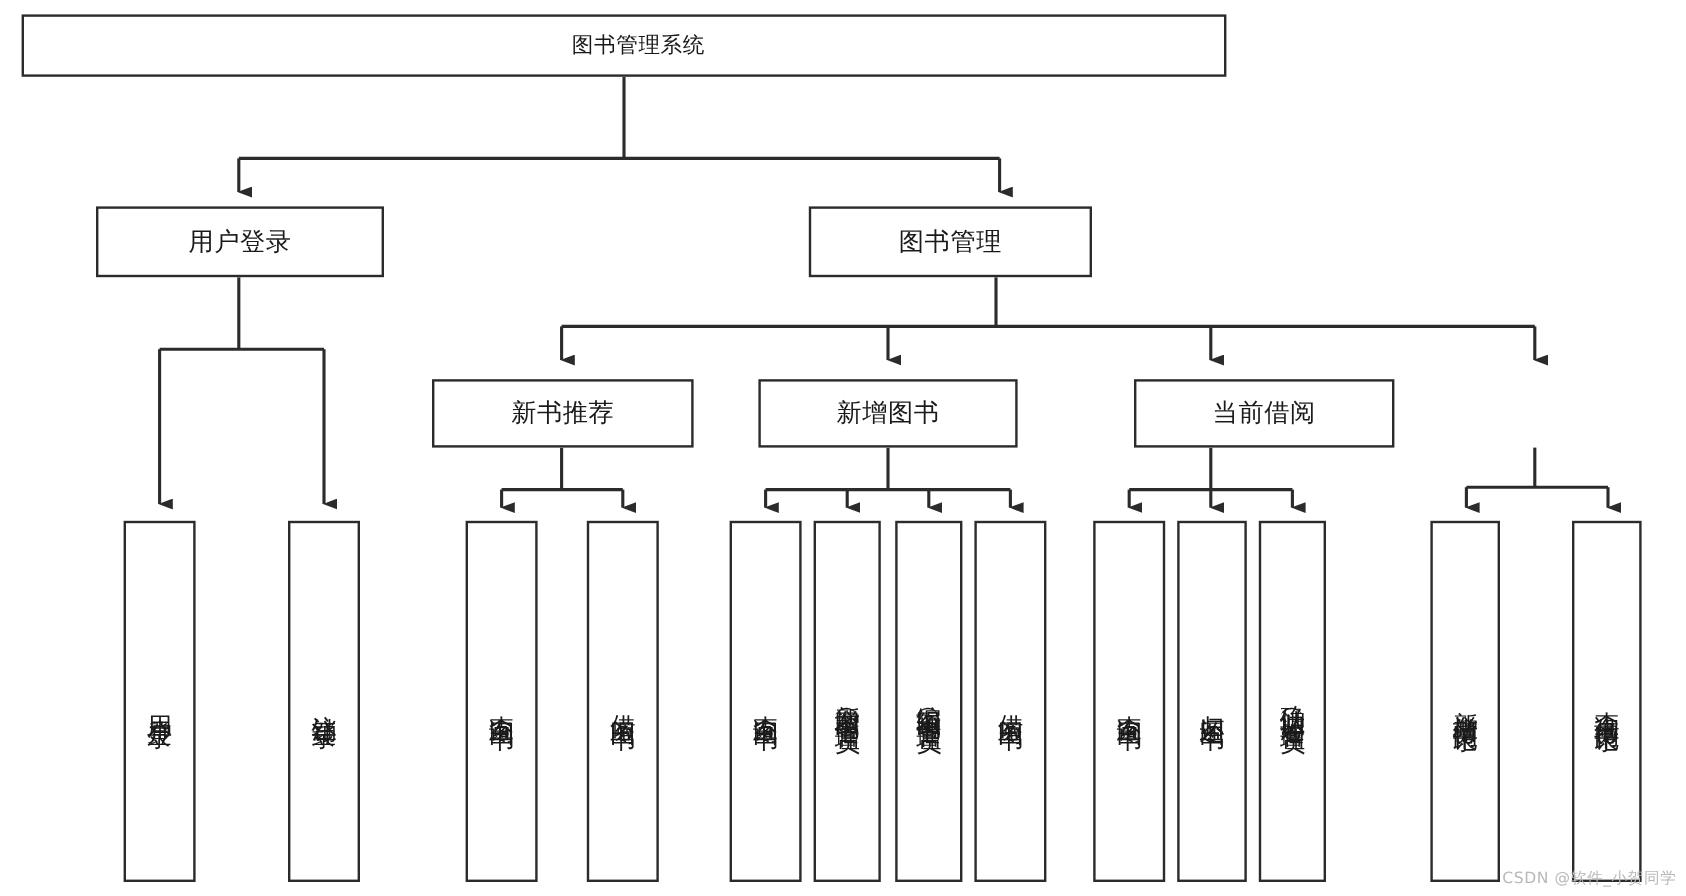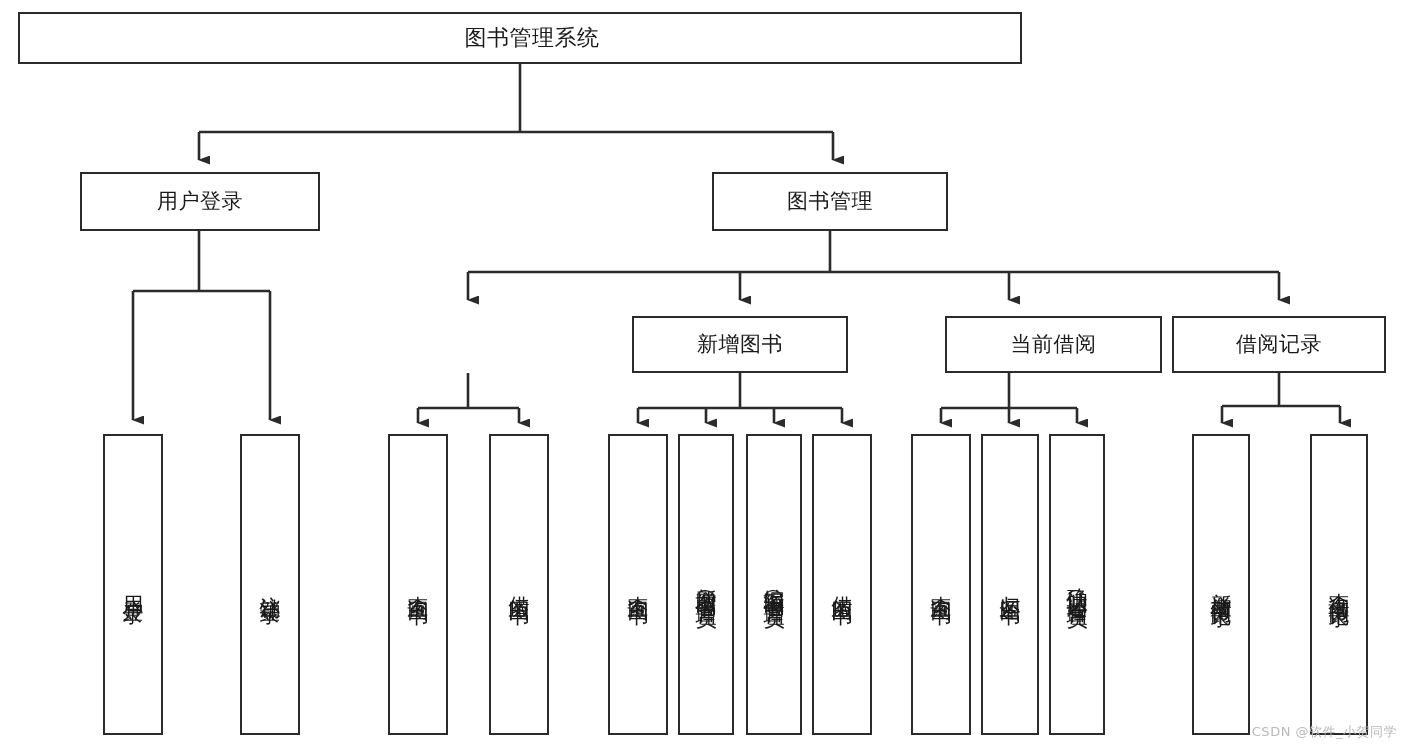--- a/index.html
+++ b/index.html
@@ -49,21 +49,21 @@
     text-orientation: upright;
     letter-spacing: 3px;
     font-size: 21px;
   }
   .node.vertical {
     align-items: center;
     justify-content: center;
     padding-top: 4px;
     padding-bottom: 4px;
   }
-  .node.root .node-label { font-size: 22px; margin-left: 24px; }
+  .node.root .node-label { font-size: 18px; margin-left: 24px; }
   .watermark {
     position: absolute;
     right: 8px;
     bottom: 6px;
     font-size: 13px;
     color: #b9b9b9;
     white-space: nowrap;
     z-index: 5;
     letter-spacing: 0.5px;
   }
@@ -123,32 +123,32 @@
     </g>
   </svg>
 
   <div class="node root" style="left:18px; top:12px; width:1004px; height:52px;">
     <span class="node-label">图书管理系统</span>
   </div>
 
   <div class="node" style="left:80px; top:172px; width:240px; height:59px;">
     <span class="node-label">用户登录</span>
   </div>
-  <div class="node" style="left:712px; top:172px; width:236px; height:59px;">
+  <div class="node" style="left:674px; top:172px; width:236px; height:59px;">
     <span class="node-label">图书管理</span>
   </div>
 
+  <div class="node" style="left:360px; top:316px; width:218px; height:57px;">
+    <span class="node-label">新书推荐</span>
+  </div>
   <div class="node" style="left:632px; top:316px; width:216px; height:57px;">
     <span class="node-label">新增图书</span>
   </div>
   <div class="node" style="left:901px; top:316px; width:217px; height:57px;margin-left:44px;">
     <span class="node-label">当前借阅</span>
-  </div>
-  <div class="node" style="left:1172px; top:316px; width:214px; height:57px;">
-    <span class="node-label">借阅记录</span>
   </div>
 
   <div class="node vertical" style="left:103px; top:434px; width:60px; height:301px;">
     <span class="node-label">用户登录</span>
   </div>
   <div class="node vertical" style="left:240px; top:434px; width:60px; height:301px;">
     <span class="node-label">注销登录</span>
   </div>
 
   <div class="node vertical" style="left:388px; top:434px; width:60px; height:301px;">

